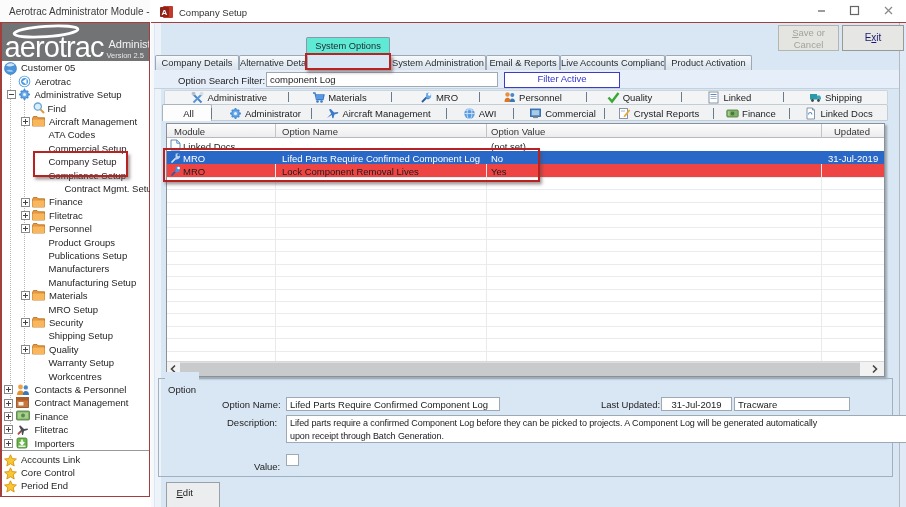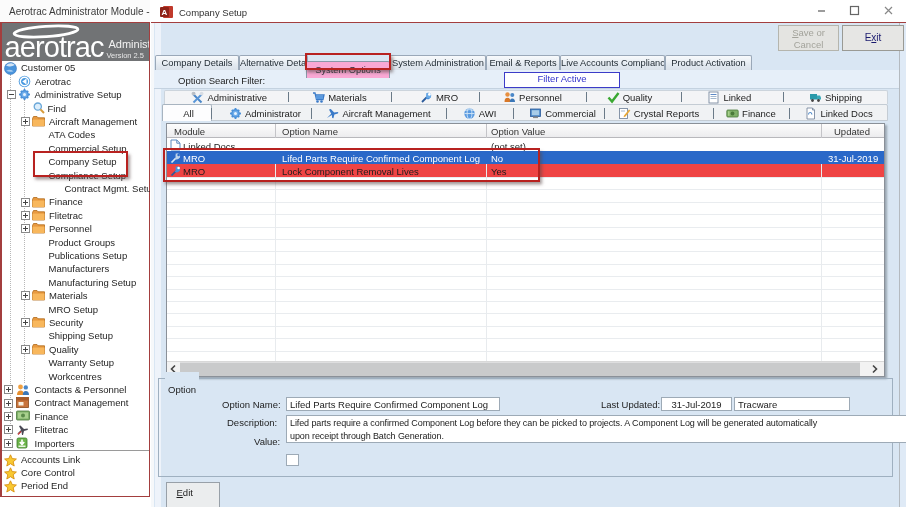--- a/index.html
+++ b/index.html
@@ -230,27 +230,30 @@
 <div class="ab" style="left:0;top:23.4px;width:3.5px;height:483.6px;background:#f6f8fa;"></div>
 <div class="ab" style="left:4.5px;top:23.4px;width:5.5px;height:483.6px;background:#eef3fa;"></div>
 <div class="ab" style="left:748.0px;top:23.4px;width:1.5px;height:483.6px;background:#b4bac0;"></div>
 <div class="ab" style="left:749.5px;top:23.4px;width:6px;height:483.6px;background:#dfeaf6;"></div>
 <div class="ab" style="left:627.5px;top:25px;width:61px;height:26px;background:#e4e4e1;border:1px solid #b5b5ad;font-size:9.5px;color:#a3a39b;text-align:center;line-height:12px;box-sizing:border-box;">
       <div style="margin-top:0.5px;"><span style="text-decoration:underline;">S</span>ave or<br>Cancel</div>
     </div>
 <div class="ab" style="left:691.5px;top:25px;width:62px;height:26px;background:#e6e6e4;border:1px solid #9a9a94;font-size:10px;color:#1a1a6e;text-align:center;line-height:24px;box-sizing:border-box;">E<span style="text-decoration:underline;">x</span>it</div>
 <div class="ab" style="left:4.5px;top:55px;width:84px;height:15.5px;background:linear-gradient(#f8fafc,#e2e9f0 60%,#d8e0e8);border:1px solid #9aa8b8;border-bottom:none;box-sizing:border-box;border-radius:2px 2px 0 0;font-size:9.3px;color:#1e2830;text-align:center;line-height:14px;white-space:nowrap;overflow:hidden;">Company Details</div>
 <div class="ab" style="left:88.5px;top:55px;width:69px;height:15.5px;background:linear-gradient(#f8fafc,#e2e9f0 60%,#d8e0e8);border:1px solid #9aa8b8;border-bottom:none;box-sizing:border-box;border-radius:2px 2px 0 0;font-size:9.3px;color:#1e2830;text-align:center;line-height:14px;white-space:nowrap;overflow:hidden;">Alternative Details</div>
-<div class="ab" style="left:155.5px;top:61px;width:84px;height:17.3px;background:#f9a8d4;border:1px solid #8a98a8;border-bottom:none;box-sizing:border-box;border-radius:2px 2px 0 0;font-size:9.3px;color:#1e2830;text-align:center;line-height:16px;white-space:nowrap;z-index:3;">System Options</div>
+<div class="ab" style="left:155.5px;top:37px;width:84px;height:17.3px;background:#5eead4;border:1px solid #8a98a8;border-bottom:none;box-sizing:border-box;border-radius:2px 2px 0 0;font-size:9.3px;color:#1e2830;text-align:center;line-height:16px;white-space:nowrap;z-index:3;">System Options</div>
 <div class="ab" style="left:239.5px;top:55px;width:96px;height:15.5px;background:linear-gradient(#f8fafc,#e2e9f0 60%,#d8e0e8);border:1px solid #9aa8b8;border-bottom:none;box-sizing:border-box;border-radius:2px 2px 0 0;font-size:9.3px;color:#1e2830;text-align:center;line-height:14px;white-space:nowrap;overflow:hidden;">System Administration</div>
 <div class="ab" style="left:335.5px;top:55px;width:74px;height:15.5px;background:linear-gradient(#f8fafc,#e2e9f0 60%,#d8e0e8);border:1px solid #9aa8b8;border-bottom:none;box-sizing:border-box;border-radius:2px 2px 0 0;font-size:9.3px;color:#1e2830;text-align:center;line-height:14px;white-space:nowrap;overflow:hidden;">Email &amp; Reports</div>
 <div class="ab" style="left:409.5px;top:55px;width:105px;height:15.5px;background:linear-gradient(#f8fafc,#e2e9f0 60%,#d8e0e8);border:1px solid #9aa8b8;border-bottom:none;box-sizing:border-box;border-radius:2px 2px 0 0;font-size:9.3px;color:#1e2830;text-align:center;line-height:14px;white-space:nowrap;overflow:hidden;">Live Accounts Compliance</div>
 <div class="ab" style="left:514.5px;top:55px;width:87px;height:15.5px;background:linear-gradient(#f8fafc,#e2e9f0 60%,#d8e0e8);border:1px solid #9aa8b8;border-bottom:none;box-sizing:border-box;border-radius:2px 2px 0 0;font-size:9.3px;color:#1e2830;text-align:center;line-height:14px;white-space:nowrap;overflow:hidden;">Product Activation</div>
 <div class="ab" style="left:3.5px;top:70.2px;width:744.5px;height:19.3px;background:#e6eff9;border-bottom:1px solid #c4d2e0;box-sizing:border-box;"></div>
 <div class="ab t11" style="left:27.5px;top:74.5px;">Option Search Filter:</div>
+<div class="ab inp" style="left:115.5px;top:71.5px;width:232px;height:15px;box-sizing:border-box;">
+      <div class="t11" style="margin:1.5px 0 0 3px;">component Log</div>
+    </div>
 <div class="ab" style="left:353.5px;top:71.5px;width:116px;height:16px;background:#fff;border:1.6px solid #3c3cc8;box-sizing:border-box;font-size:9.5px;color:#3434cc;text-align:center;line-height:12.5px;">Filter Active</div>
 <div class="ab" style="left:13.0px;top:90.2px;width:724.5px;height:14px;background:#f3f4f6;border:1px solid #ccd4dc;border-bottom:none;box-sizing:border-box;border-radius:2px 2px 0 0;"></div>
 <div class="ab" style="left:11.0px;top:104.2px;width:726.5px;height:17.3px;background:#f0f2f4;border:1px solid #c4ccd4;box-sizing:border-box;border-radius:2px 2px 0 0;"></div>
 <svg class="ab" style="left:40.9px;top:91.3px" width="13" height="13" viewBox="0 0 13 13">
       <path d="M2 3 L10.5 11.5" stroke="#4a86c8" stroke-width="2"></path>
       <path d="M11 3 L2.5 11.5" stroke="#5a96d8" stroke-width="2"></path>
       <circle cx="2.4" cy="2.6" r="1.9" fill="#c8cdd4"></circle>
       <circle cx="10.6" cy="2.6" r="1.9" fill="#d8dde4"></circle>
       <path d="M1 1.5 L4 1 L4.5 3.5 L1.5 4 Z" fill="#b8bdc4"></path>
     </svg>
@@ -414,18 +417,18 @@
 <div class="ab inp" style="left:510.5px;top:396.5px;width:71px;height:14.5px;box-sizing:border-box;text-align:center;">
       <div class="t11" style="margin-top:1.5px;">31-Jul-2019</div>
     </div>
 <div class="ab inp" style="left:583.5px;top:396.5px;width:116px;height:14.5px;box-sizing:border-box;">
       <div class="t11" style="margin:1.5px 0 0 3px;">Tracware</div>
     </div>
 <div class="ab t11" style="left:76.5px;top:417px;">Description:</div>
 <div class="ab inp" style="left:135.5px;top:415px;width:636px;height:28px;box-sizing:border-box;">
       <div style="font-size:9px;letter-spacing:-0.1px;color:#1c1c1c;line-height:13px;margin:0.5px 0 0 3px;white-space:nowrap;">Lifed parts require a confirmed Component Log before they can be picked to projects. A Component Log will be generated automatically<br>upon receipt through Batch Generation.</div>
     </div>
-<div class="ab t11" style="left:103.5px;top:436px;">Value:</div>
+<div class="ab t11" style="left:103.5px;top:461px;">Value:</div>
 <div class="ab inp" style="left:135.5px;top:453.5px;width:12.5px;height:12.5px;box-sizing:border-box;"></div>
 <div class="ab" style="left:15.5px;top:482px;width:54px;height:28px;background:#ebedee;border:1px solid #98a0a8;box-sizing:border-box;font-size:9.5px;color:#1c1c1c;text-align:left;padding-left:9.5px;line-height:19px;"><span style="text-decoration:underline;">E</span>dit</div>
 </div>
 <div class="ab" style="left:33px;top:151px;width:95px;height:25.5px;border:2.4px solid #b82220;box-shadow:2px 2.5px 3px rgba(90,70,70,0.55);box-sizing:border-box;z-index:10;"></div>
 <div class="ab" style="left:162.5px;top:147.5px;width:377px;height:34px;border:2.4px solid #b82220;box-shadow:2px 2.5px 3px rgba(90,70,70,0.55);box-sizing:border-box;z-index:10;"></div>
 <div class="ab" style="left:305px;top:52.5px;width:85.5px;height:17.5px;border:2.4px solid #b82220;box-shadow:2px 2.5px 3px rgba(90,70,70,0.55);box-sizing:border-box;z-index:10;"></div>
 </body></html>

